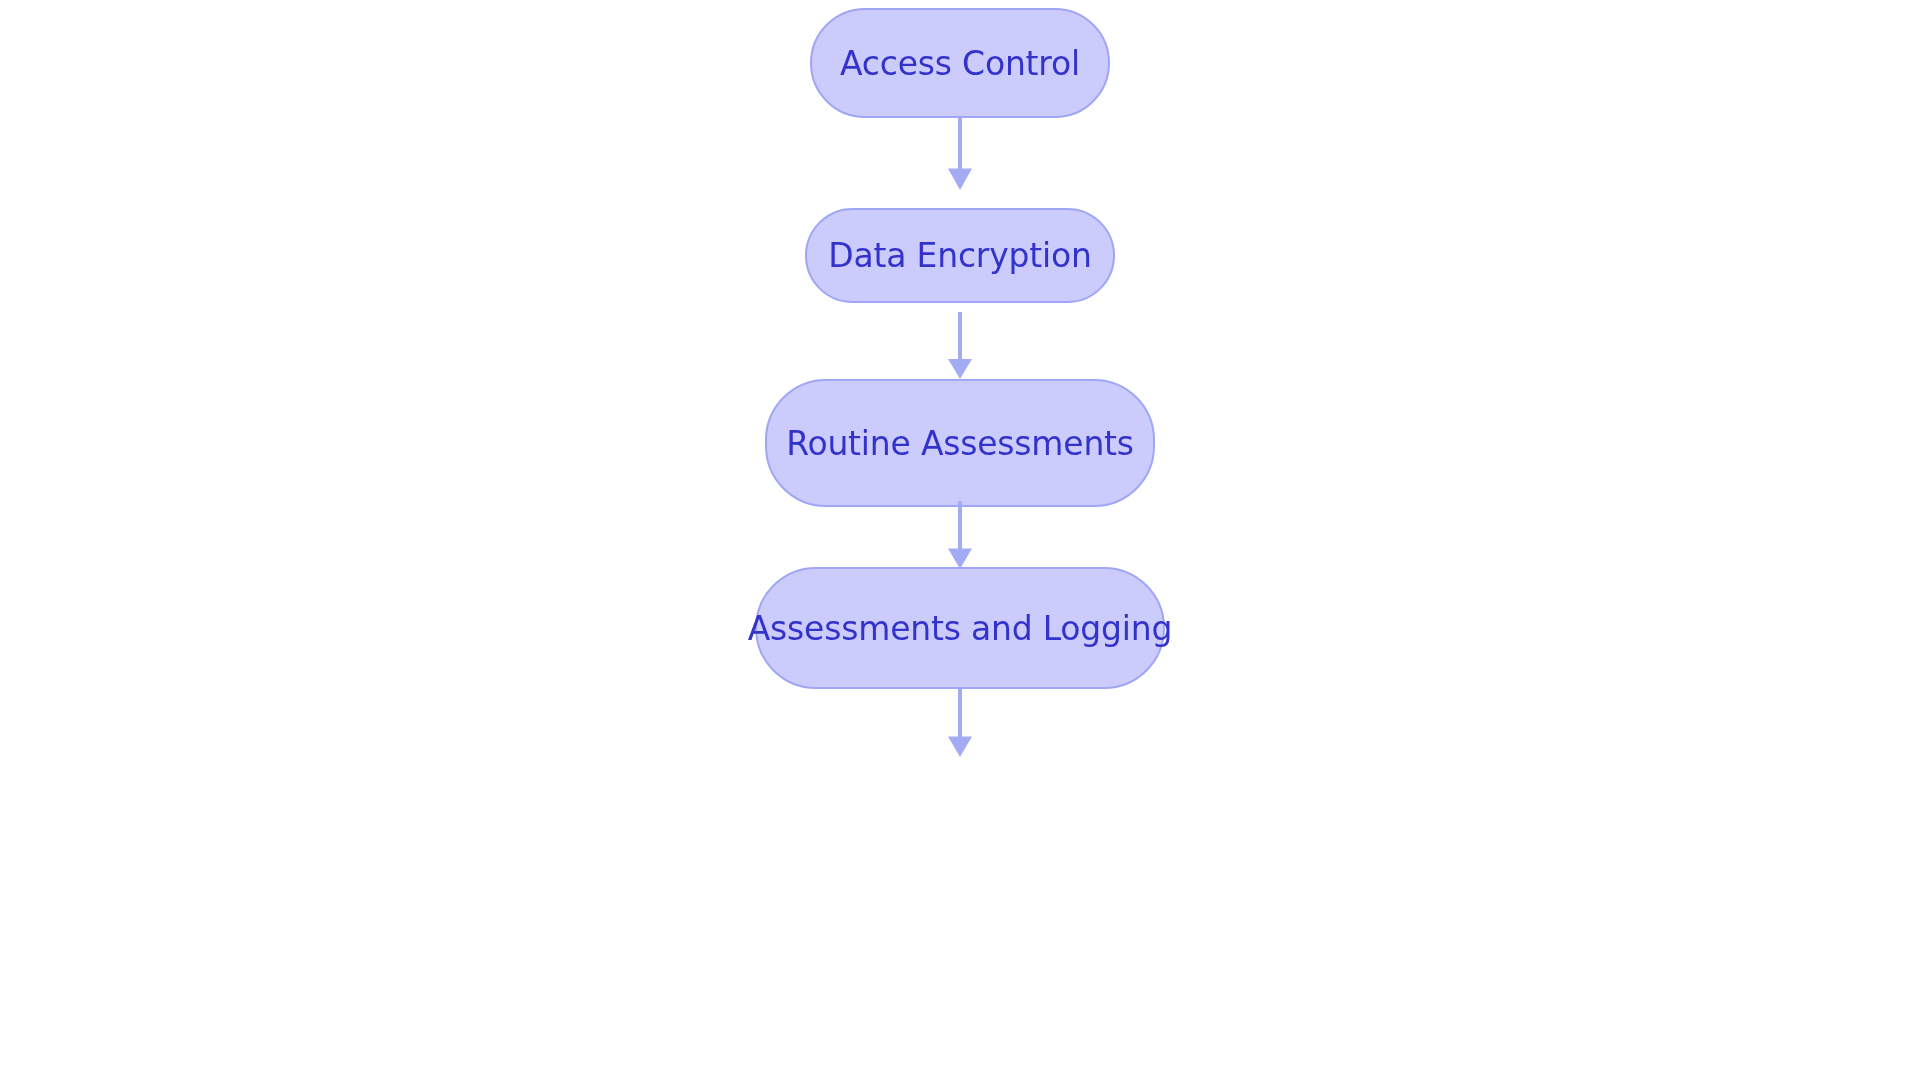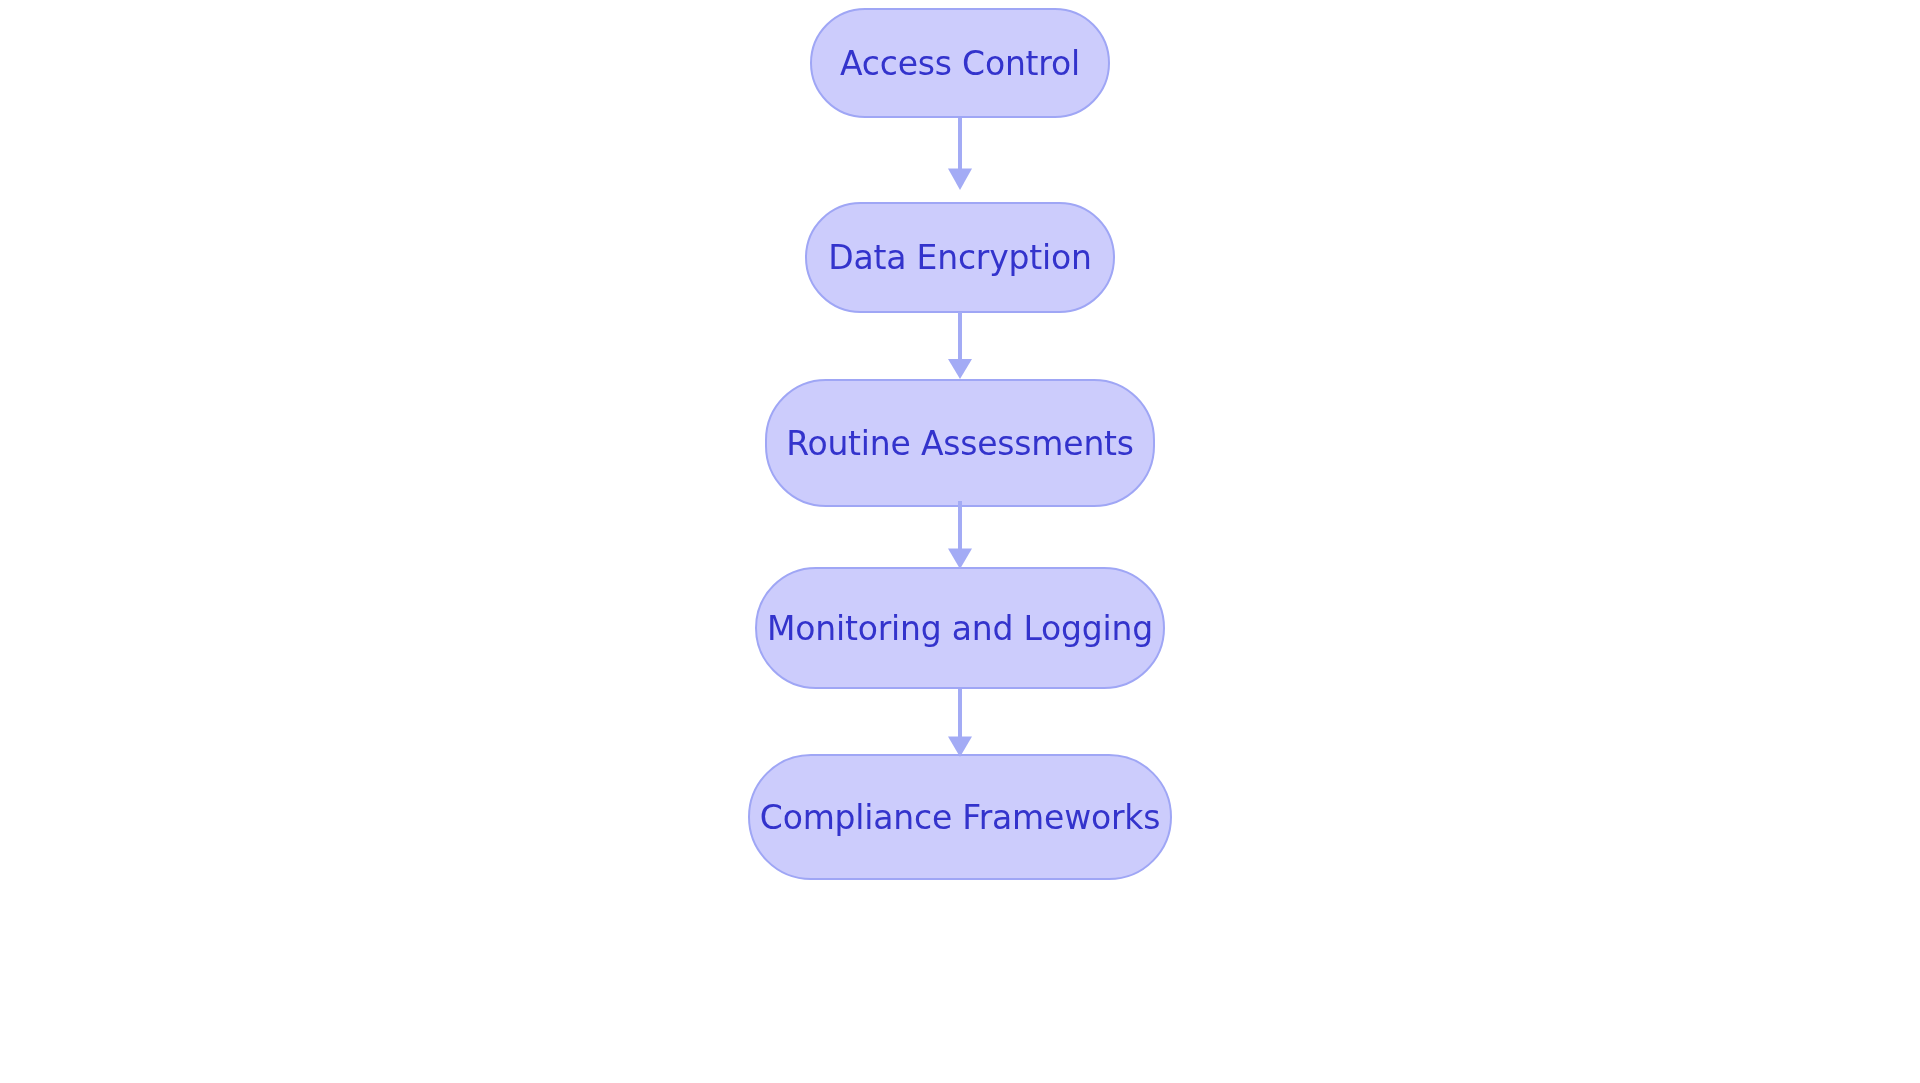--- a/index.html
+++ b/index.html
@@ -60,35 +60,32 @@
 </style>
 </head>
 <body style="background: rgb(255, 255, 255);">
 
 <div id="flowchart-canvas" style="background: rgb(255, 255, 255);">
 
   <div class="flow-node" style="width: 300px; height: 110px; left: 960px; top: 8px; background: rgb(204, 204, 252); border-color: rgb(159, 166, 245); border-radius: 55px;">
     <span class="flow-node-label" style="color: rgb(51, 51, 204);">Access Control</span>
   </div>
 
-  <div class="flow-node" style="width: 310px; height: 111px; left: 960px; top: 202px; background: rgb(204, 204, 252); border-color: rgb(159, 166, 245); border-radius: 61px;">
+  <div class="flow-node" style="width: 310px; height: 95px; left: 960px; top: 208px; background: rgb(204, 204, 252); border-color: rgb(159, 166, 245); border-radius: 61px;">
     <span class="flow-node-label" style="color: rgb(51, 51, 204);">Data Encryption</span>
   </div>
 
   <div class="flow-node" style="width: 390px; height: 128px; left: 960px; top: 379px; background: rgb(204, 204, 252); border-color: rgb(159, 166, 245); border-radius: 61px;">
     <span class="flow-node-label" style="color: rgb(51, 51, 204);">Routine Assessments</span>
   </div>
 
   <div class="flow-node" style="width: 410px; height: 122px; left: 960px; top: 567px; background: rgb(204, 204, 252); border-color: rgb(159, 166, 245); border-radius: 61px;">
-    <span class="flow-node-label" style="color: rgb(51, 51, 204);">Monitoring and Logging</span>
+    <span class="flow-node-label" style="color: rgb(51, 51, 204);">Assessments and Logging</span>
   </div>
 
-  <div class="flow-node" style="width: 424px; height: 126px; left: 960px; top: 754px; background: rgb(204, 204, 252); border-color: rgb(159, 166, 245); border-radius: 63px;">
-    <span class="flow-node-label" style="color: rgb(51, 51, 204);">Compliance Frameworks</span>
-  </div>
 
   <div class="flow-arrow" style="top: 118px; height: 72px;">
     <svg viewBox="0 0 26 100" preserveAspectRatio="none" width="26" height="72" style="height: 72px;">
       <line class="arrow-line" x1="13" y1="0" x2="13" y2="72" stroke-width="4" stroke="#a3abf5"></line>
       <polygon class="arrow-head" points="13,100 1,70 25,70" fill="#a3abf5"></polygon>
     </svg>
   </div>
 
   <div class="flow-arrow" style="top: 312px; height: 67px;">
     <svg viewBox="0 0 26 100" preserveAspectRatio="none" width="26" height="67" style="height: 67px;">

